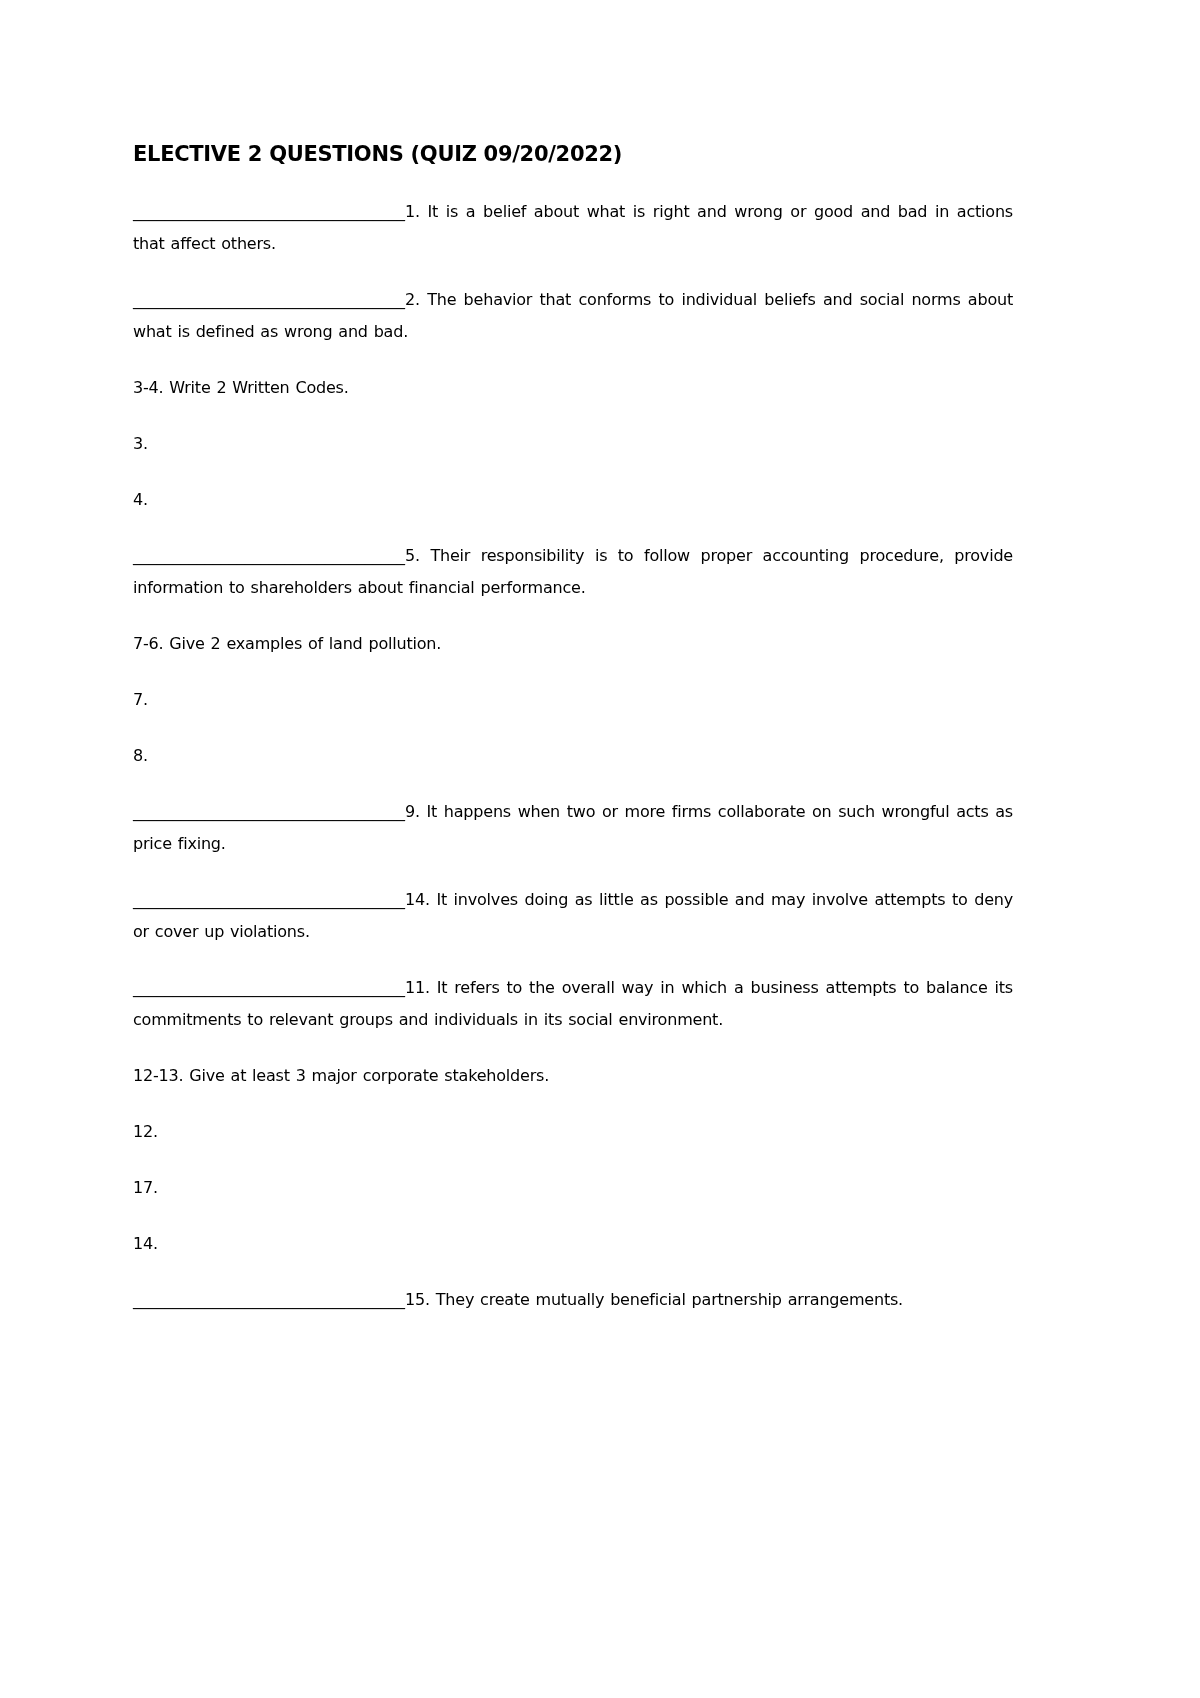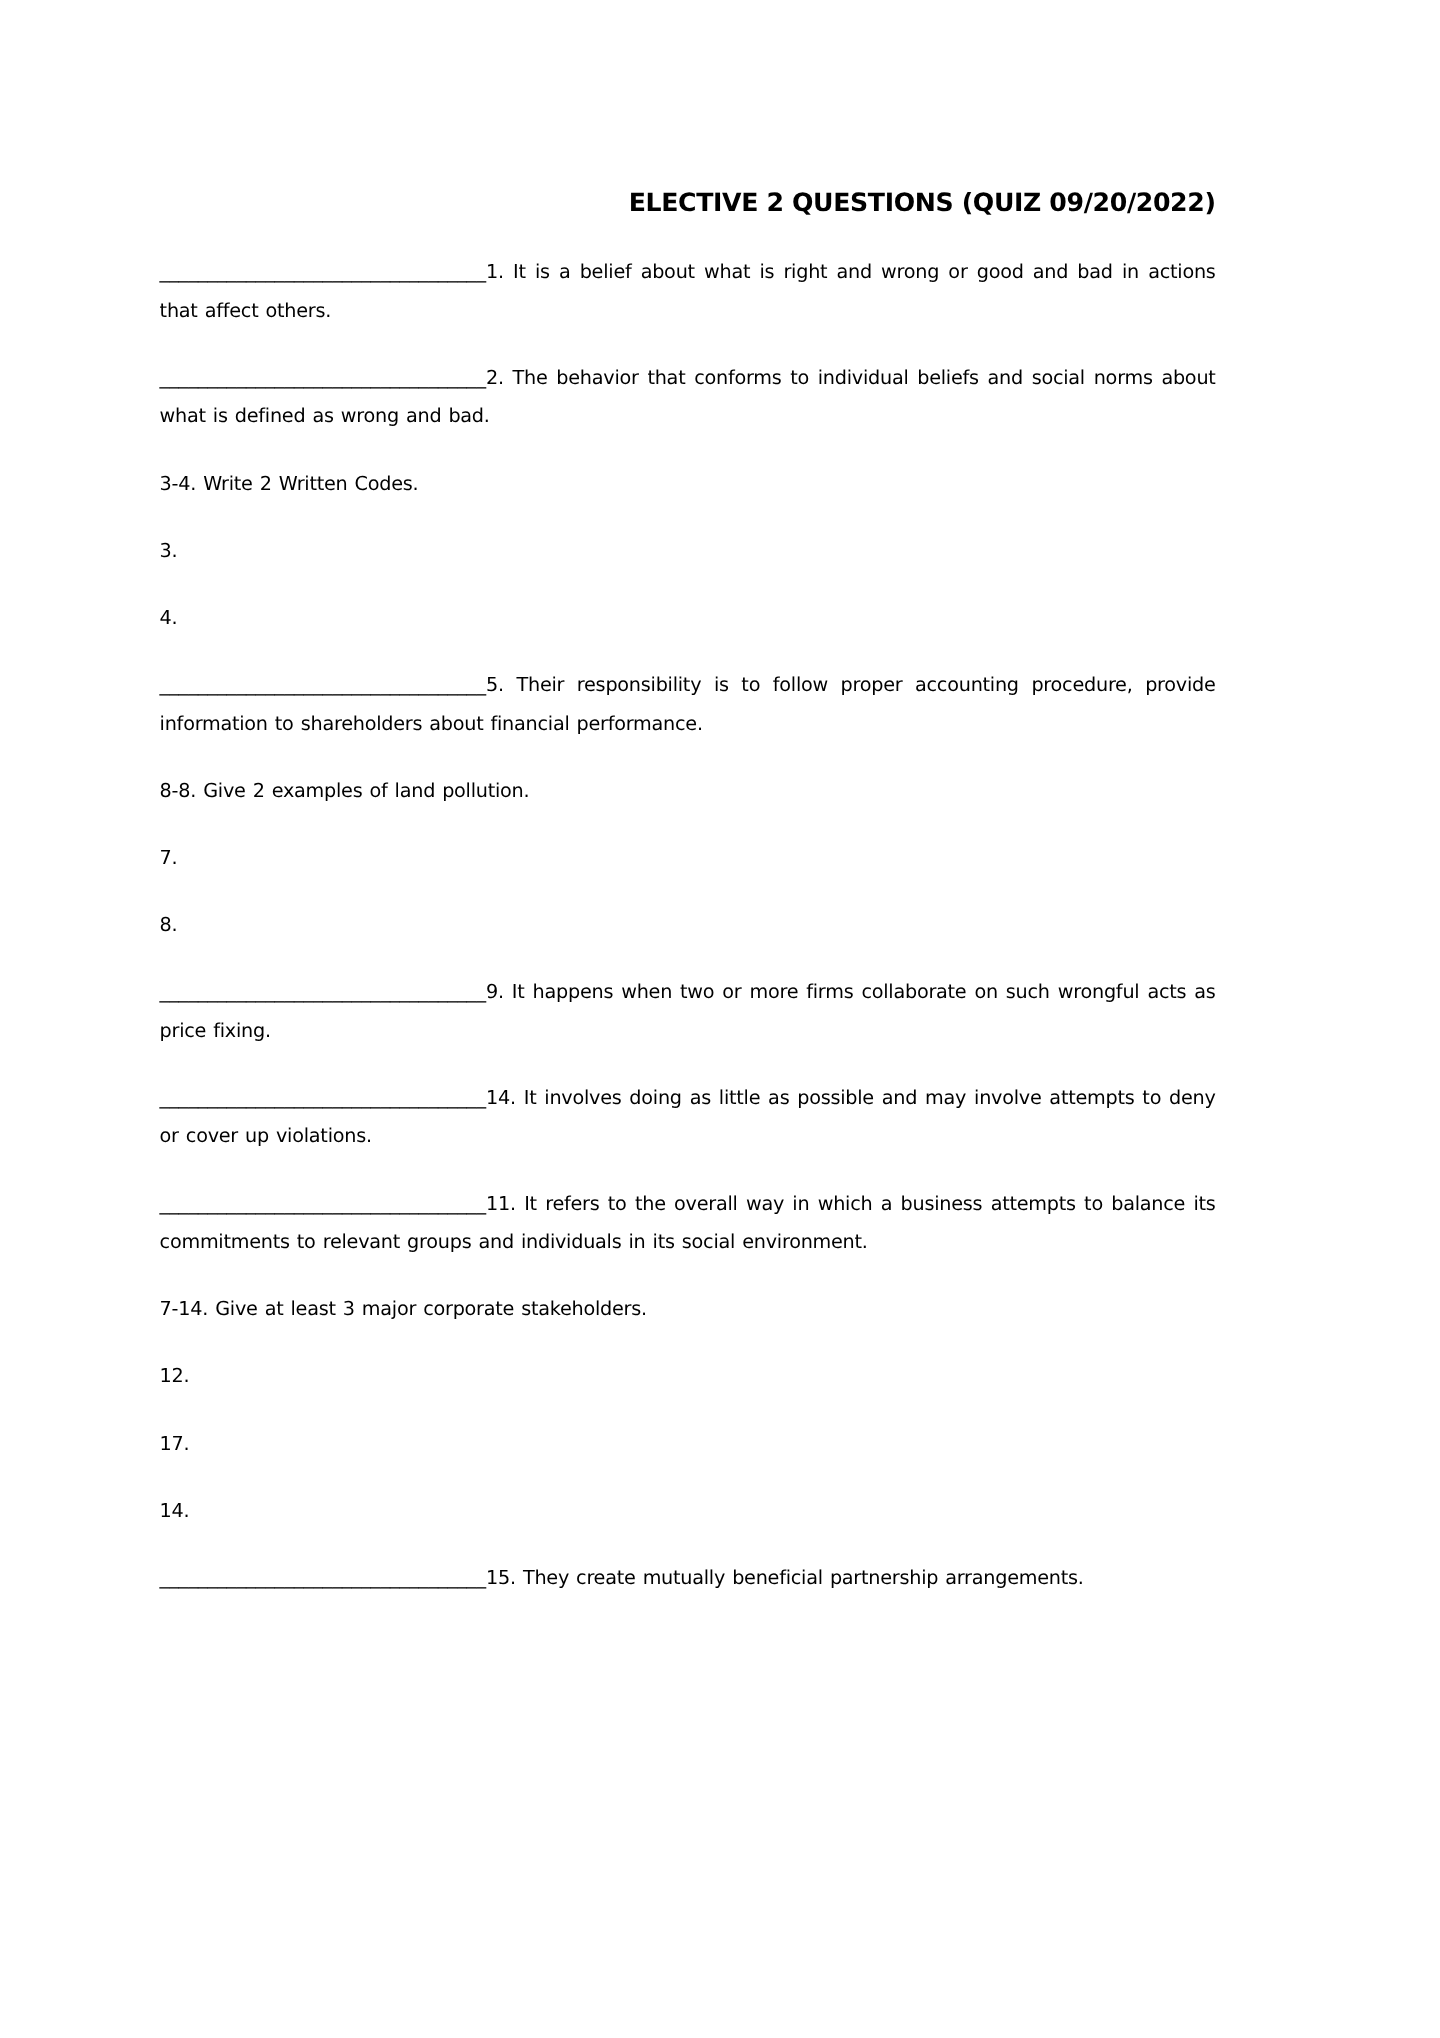--- a/index.html
+++ b/index.html
@@ -20,24 +20,24 @@
     height: 1698px;
     padding-top: 138px;
     padding-left: 133px;
   }
   .content {
     width: 880px;
   }
   .doc-title {
     font-size: 21px;
     font-weight: bold;
-    text-align: right;
+    text-align: left;
     letter-spacing: -0.3px;
     line-height: 32px;
-    margin: 15px 0 26px 0;
+    margin: 0 0 26px 0;
   }
   p.question {
     font-size: 16px;
     line-height: 32px;
     margin: 0 0 24px 0;
     text-align: justify;
     letter-spacing: -0.2px;
     word-spacing: 1px;
   }
   p.question:last-child {
@@ -70,39 +70,39 @@
   <p class="question"><span class="q-num">3.</span>
     </p>
 
   <p class="question"><span class="q-num">4.</span>
     </p>
 
   <p class="question"><span class="blank">__________________________________</span><span class="q-num">5.</span>
     <span class="q-text">Their responsibility is to follow proper accounting procedure, provide information to shareholders about financial performance.</span></p>
 
 
-  <p class="question"><span class="q-num">8-8.</span>
+  <p class="question"><span class="q-num">7-6.</span>
     <span class="q-text">Give 2 examples of land pollution.</span></p>
 
   <p class="question"><span class="q-num">7.</span>
     </p>
 
   <p class="question"><span class="q-num">8.</span>
     </p>
 
   <p class="question"><span class="blank">__________________________________</span><span class="q-num">9.</span>
     <span class="q-text">It happens when two or more firms collaborate on such wrongful acts as price fixing.</span></p>
 
   <p class="question"><span class="blank">__________________________________</span><span class="q-num">14.</span>
     <span class="q-text">It involves doing as little as possible and may involve attempts to deny or cover up violations.</span></p>
 
   <p class="question"><span class="blank">__________________________________</span><span class="q-num">11.</span>
     <span class="q-text">It refers to the overall way in which a business attempts to balance its commitments to relevant groups and individuals in its social environment.</span></p>
 
-  <p class="question"><span class="q-num">7-14.</span>
+  <p class="question"><span class="q-num">12-13.</span>
     <span class="q-text">Give at least 3 major corporate stakeholders.</span></p>
 
   <p class="question"><span class="q-num">12.</span>
     </p>
 
   <p class="question"><span class="q-num">17.</span>
     </p>
 
   <p class="question"><span class="q-num">14.</span>
     </p>

